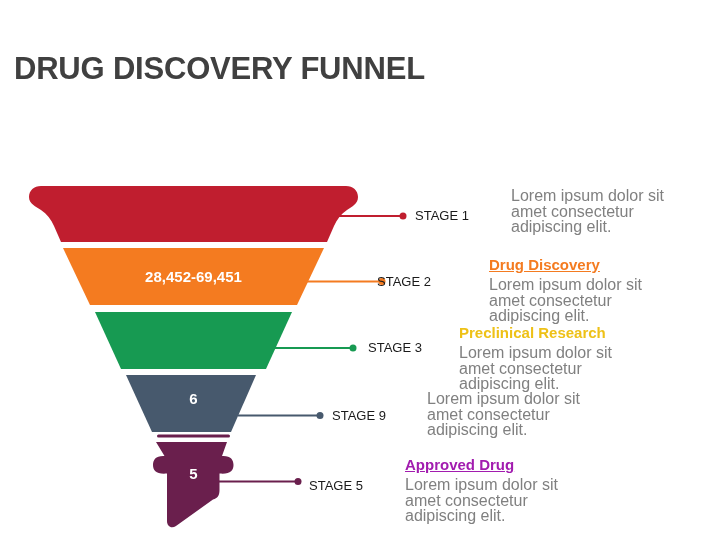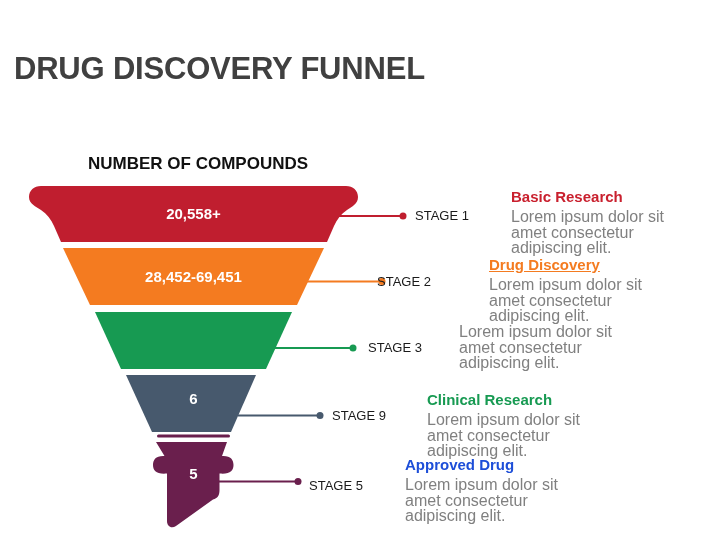--- a/index.html
+++ b/index.html
@@ -21,21 +21,20 @@
   #b1{left:511px;top:150px}#b2{left:489px;top:218px}#b3{left:459px;top:286px}
   #b4{left:427px;top:353px}#b5{left:405px;top:418px}
 </style>
 </head>
 <body>
 
 <div class="slide">
 
   <div class="abs" id="title" style="color: rgb(64, 64, 64);">DRUG DISCOVERY FUNNEL</div>
 
-  <div class="abs" id="compounds-label">NUMBER OF COMPOUNDS</div>
 
   <svg class="abs" id="funnel-svg" width="720" height="540" viewBox="0 0 720 540">
 
     <path d="M 29,159 C 29,152.5 34,148 41,148 L 346,148 C 353,148 358,152.5 358,159
              C 358,166 352,168.5 347,172 C 341,176 337,181.5 334,188 L 327,204
              L 61,204 L 54,188 C 51,181.5 47,176 41,172 C 36,168.5 29,166 29,159 Z" fill="#C01E2F"></path>
 
     <path d="M 63,210 L 324,210 L 297,267 L 90,267 Z" fill="#F47B20"></path>
 
     <path d="M 95,274 L 292,274 L 266,331 L 121,331 Z" fill="#179A52"></path>
@@ -58,44 +57,42 @@
     <line x1="274" y1="310" x2="353" y2="310" stroke-width="2" stroke="#179A52"></line>
     <circle cx="353" cy="310" r="3.5" fill="#179A52"></circle>
 
     <line x1="238" y1="377.5" x2="320" y2="377.5" stroke-width="2" stroke="#47596D"></line>
     <circle cx="320" cy="377.5" r="3.5" fill="#47596D"></circle>
 
     <line x1="218" y1="443.5" x2="298" y2="443.5" stroke-width="2" stroke="#6A1F4D"></line>
     <circle cx="298" cy="443.5" r="3.5" fill="#6A1F4D"></circle>
   </svg>
 
-  <div class="abs value" id="v1">20,558+</div>
   <div class="abs value" id="v2">28,452-69,451</div>
   <div class="abs value" id="v4">6</div>
   <div class="abs value" id="v5">5</div>
 
   <div class="abs stage-label" id="sl1">STAGE 1</div>
   <div class="abs stage-label" id="sl2">STAGE 2</div>
   <div class="abs stage-label" id="sl3">STAGE 3</div>
   <div class="abs stage-label" id="sl4">STAGE 9</div>
   <div class="abs stage-label" id="sl5">STAGE 5</div>
 
   <div class="abs info" id="b1">
-    <h3 style="color: rgb(201, 32, 46);">Basic Research</h3>
     <p>Lorem ipsum dolor sit amet consectetur adipiscing elit.</p>
   </div>
   <div class="abs info" id="b2">
     <h3 style="color: rgb(244, 123, 32); text-decoration: underline;">Drug Discovery</h3>
     <p>Lorem ipsum dolor sit amet consectetur adipiscing elit.</p>
   </div>
   <div class="abs info" id="b3">
+    <h3 style="color: rgb(238, 193, 23);">Preclinical Research</h3>
     <p>Lorem ipsum dolor sit amet consectetur adipiscing elit.</p>
   </div>
   <div class="abs info" id="b4">
-    <h3 style="color: rgb(23, 154, 82);">Clinical Research</h3>
     <p>Lorem ipsum dolor sit amet consectetur adipiscing elit.</p>
   </div>
   <div class="abs info" id="b5">
-    <h3 style="color: #1d4ed8;">Approved Drug</h3>
+    <h3 style="color: #a21caf; text-decoration: underline;">Approved Drug</h3>
     <p>Lorem ipsum dolor sit amet consectetur adipiscing elit.</p>
   </div>
 
 </div>
 
 </body></html>

